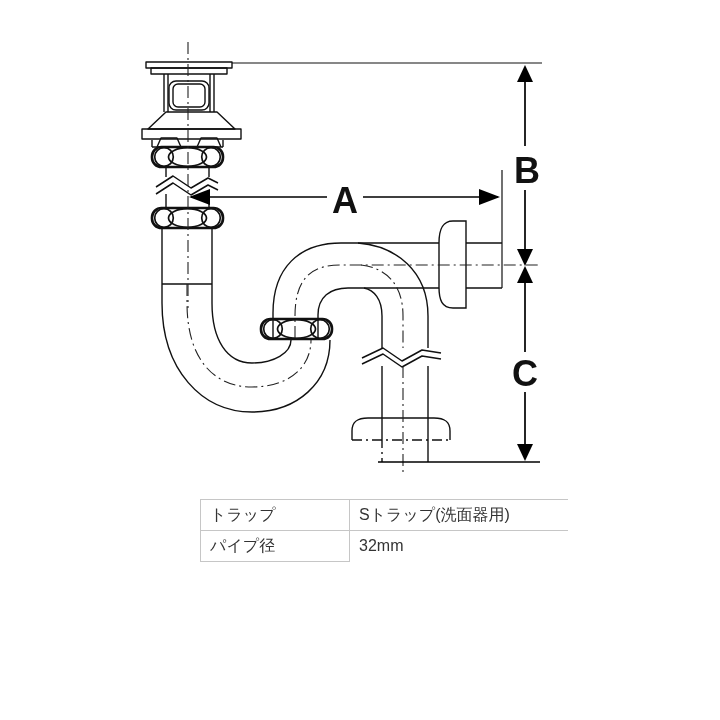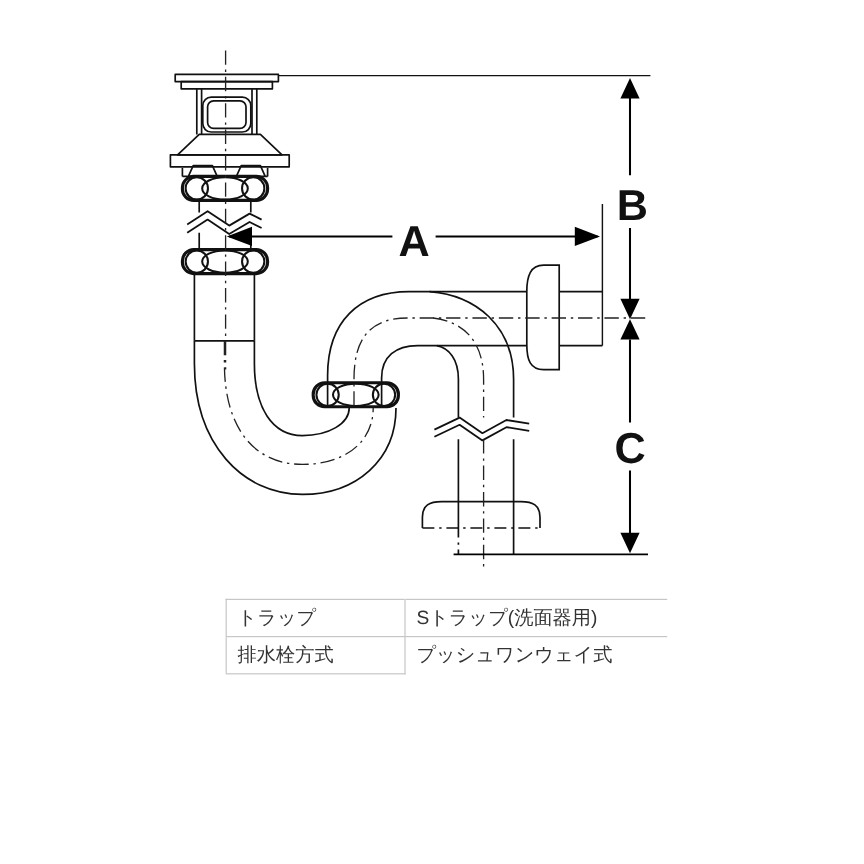--- a/index.html
+++ b/index.html
@@ -2,21 +2,21 @@
 <html><head>
 <meta charset="utf-8">
 <style>
   html,body{margin:0;padding:0;background:#fff;width:720px;height:720px;overflow:hidden;}
   #stage{position:relative;width:720px;height:720px;background:#fff;
          font-family:"Liberation Sans","DejaVu Sans",sans-serif;}
   #drawing{position:absolute;left:0;top:0;}
   .dimlabel{font-family:"Liberation Sans","DejaVu Sans",sans-serif;font-weight:bold;
             font-size:36px;fill:#111;}
   
-  #spec{position:absolute;left:188px;top:499px;width:349px;
+  #spec{position:absolute;left:200px;top:499px;width:349px;
         border-collapse:collapse;table-layout:fixed;}
   #spec td{height:30px;font-size:16px;color:#333;padding:0 0 0 9px;
            border-bottom:1px solid #c6c6c6;vertical-align:middle;
            white-space:nowrap;overflow:hidden;}
   #spec{border-left:1px solid #c6c6c6;border-top:1px solid #c6c6c6;}
   #spec td.lbl{width:139px;border-right:1px solid #c6c6c6;}
   #spec td.val{width:209px;margin-top:19px;}
   #spec tr:last-child td.val{border-bottom:none;}
 </style>
 </head>
@@ -119,18 +119,18 @@
     <text class="dimlabel" x="525" y="386" text-anchor="middle">C</text>
   </svg>
 
   <table id="spec">
     <tbody>
       <tr>
         <td class="lbl">トラップ</td>
         <td class="val">Sトラップ(洗面器用)</td>
       </tr>
       <tr>
-        <td class="lbl">排水栓方式</td>
-        <td class="val">プッシュワンウェイ式</td>
+        <td class="lbl">パイプ径</td>
+        <td class="val">32mm</td>
       </tr>
     </tbody>
   </table>
 </div>
 
 </body></html>

